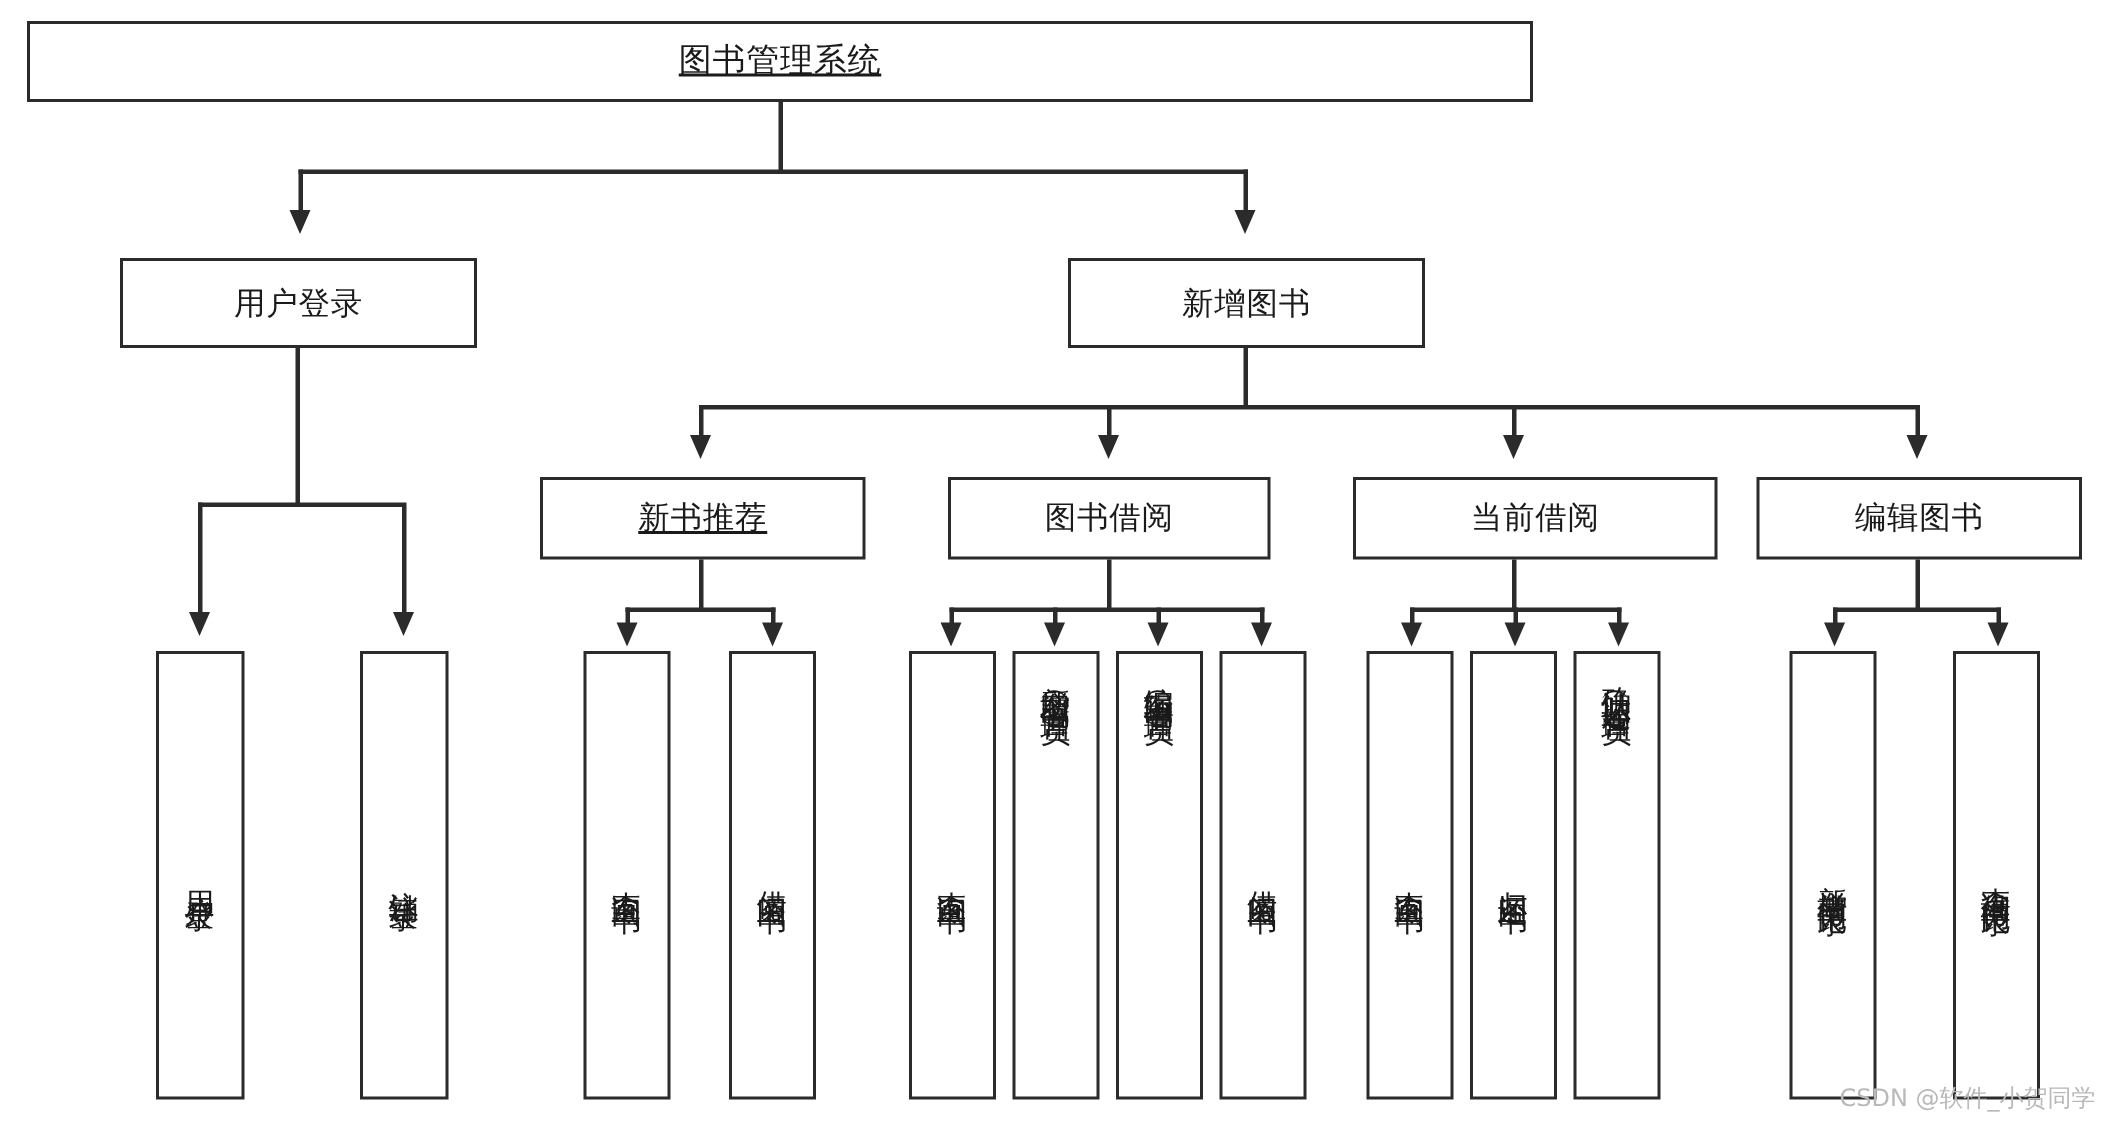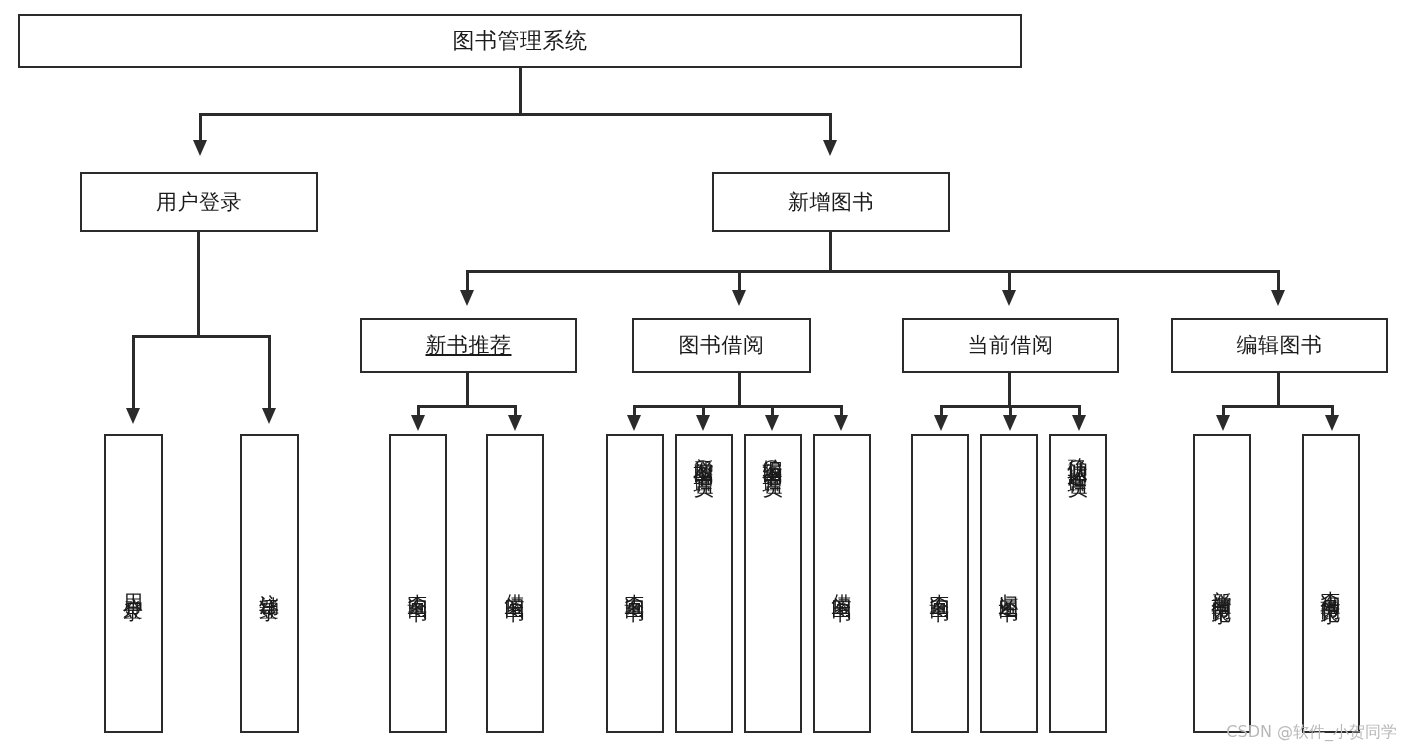--- a/index.html
+++ b/index.html
@@ -33,21 +33,21 @@
   .node .label {
     display: block;
     line-height: 1.18;
     letter-spacing: 0.5px;
   }
   
   .node.horiz .label {
     font-size: 21px;
     white-space: nowrap;
   }
-  .node.root .label { font-size: 22px; }
+  .node.root .label { font-size: 22px; text-decoration: underline; }
 
   
   .node.vert {
     align-items: flex-start;
     padding-top: 6px;
   }
   .node.vert .label {
     writing-mode: vertical-rl;
     text-orientation: upright;
     font-size: 20px;
@@ -129,24 +129,24 @@
   <div class="vline" style="left:738px; top:270px; width:3px; height:22px;"></div>
   <div class="arrow" style="left:732px; top:290px;"></div>
   <div class="vline" style="left:1008px; top:270px; width:3px; height:22px;"></div>
   <div class="arrow" style="left:1002px; top:290px;"></div>
   <div class="vline" style="left:1277px; top:270px; width:3px; height:22px;"></div>
   <div class="arrow" style="left:1271px; top:290px;"></div>
 
   <div class="node horiz" style="left:360px; top:318px; width:217px; height:55px;text-decoration:underline;">
     <span class="label">新书推荐</span>
   </div>
-  <div class="node horiz" style="left:632px; top:318px; width:179px; height:55px;">
+  <div class="node horiz" style="left:632px; top:318px; width:215px; height:55px;">
     <span class="label">图书借阅</span>
   </div>
-  <div class="node horiz" style="left:902px; top:318px; width:217px; height:55px;">
+  <div class="node horiz" style="left:902px; top:318px; width:243px; height:55px;">
     <span class="label">当前借阅</span>
   </div>
   <div class="node horiz" style="left:1171px; top:318px; width:217px; height:55px;">
     <span class="label">编辑图书</span>
   </div>
 
   <div class="vline" style="left:466px; top:373px; width:3px; height:35px;"></div>
   <div class="hline" style="left:417px; top:405px; width:100px; height:3px;"></div>
   <div class="vline" style="left:417px; top:405px; width:3px; height:14px;"></div>
   <div class="arrow" style="left:411px; top:415px;"></div>

